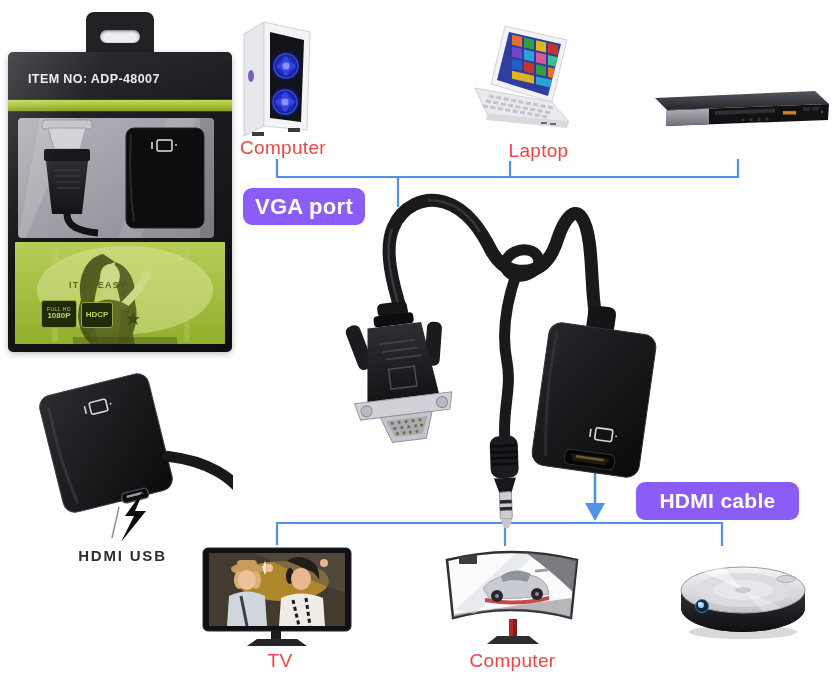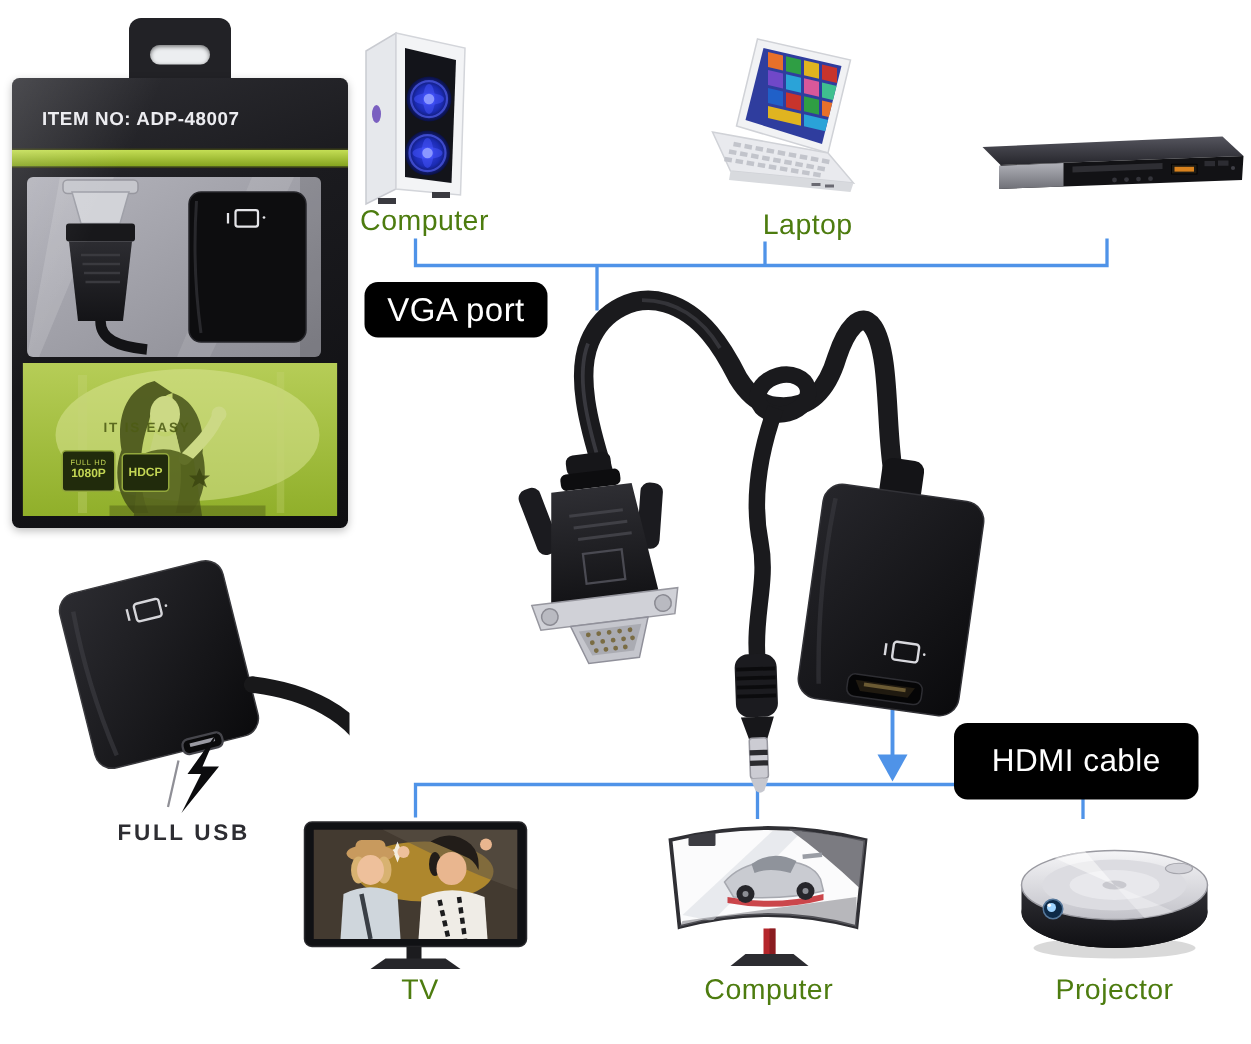--- a/index.html
+++ b/index.html
@@ -3,28 +3,28 @@
 <meta charset="utf-8">
 <style>
   html,body{margin:0;padding:0;background:#ffffff;}
   .canvas{position:relative;width:834px;height:696px;background:#ffffff;overflow:hidden;
           font-family:"Liberation Sans",sans-serif;}
   .abs{position:absolute;}
   svg{display:block;}
 
   
   .dev-label{position:absolute;text-align:center;font-size:19px;font-weight:500;
-             color:#4d7c0f;letter-spacing:.3px;}
+             color:#ef4444;letter-spacing:.3px;}
 
   
   .pill{position:absolute;display:flex;align-items:center;justify-content:center;
-        background:#000000;color:#ffffff;font-weight:400;border-radius:9px;
+        background:#8b5cf6;color:#ffffff;font-weight:700;border-radius:9px;
         font-size:22px;letter-spacing:.3px;}
   .pill-vga{left:243px;top:188px;width:122px;height:37px;}
-  .pill-hdmi{left:636px;top:482px;width:163px;height:51px;font-size:21px;}
+  .pill-hdmi{left:636px;top:482px;width:163px;height:38px;font-size:21px;}
 
   
   .package{left:8px;top:8px;width:224px;height:344px;}
   .hang-tab{position:absolute;left:78px;top:4px;width:68px;height:46px;background:#222226;
             border-radius:8px 8px 0 0;}
   .hang-slot{position:absolute;left:14px;top:18px;width:40px;height:13px;background:#eceef0;
              border-radius:7px;box-shadow:inset 0 1px 3px rgba(0,0,0,.55);}
   .card{position:absolute;left:0;top:44px;width:224px;height:300px;border-radius:5px;
         background:linear-gradient(160deg,#2e2e33 0%,#1b1b1f 35%,#0e0e11 100%);
         box-shadow:0 2px 6px rgba(0,0,0,.25);}
@@ -163,21 +163,21 @@
       </g>
       <g>
         <rect x="93" y="141" width="27" height="10" rx="4" fill="#0a0a0b" stroke="#46464c" stroke-width="1.5"></rect>
         <rect x="98" y="144" width="17" height="2.5" fill="#9a9aa2"></rect>
       </g>
       <path d="M148,116 C185,130 206,152 213,174" stroke="#18181a" stroke-width="11" fill="none" stroke-linecap="round"></path>
     </g>
     <path d="M104,152 L97,183" stroke="#8f8f96" stroke-width="1.5"></path>
     <polygon points="130,133 110,161 119,161 106,187 131,156 120,156" fill="#0c0c0e"></polygon>
   </svg>
-  <div class="microusb-label">FULL USB</div>
+  <div class="microusb-label">HDMI USB</div>
 
   <svg class="abs" style="left:232px;top:14px" width="104" height="126">
     <defs>
       <radialGradient id="gFan" cx="0.5" cy="0.5" r="0.5">
         <stop offset="0" stop-color="#3946e8"></stop>
           <stop offset="0.6" stop-color="#1b2bb4"></stop>
         <stop offset="1" stop-color="#0a1040"></stop>
       </radialGradient>
     </defs>
     <polygon points="12,20 32,8 32,112 12,122" fill="#e6e8ec" stroke="#c9cbd1"></polygon>
@@ -426,15 +426,14 @@
     <ellipse cx="75" cy="40" rx="8" ry="3" fill="#c9c9cf"></ellipse>
     <polygon points="75,40 35,22 55,17" fill="#ffffff" opacity="0.5"></polygon>
     <polygon points="75,40 95,62 115,58" fill="#ffffff" opacity="0.3"></polygon>
     <ellipse cx="118" cy="29" rx="9" ry="3.5" fill="#d2d2d8" stroke="#a5a5ac" stroke-width="0.8"></ellipse>
     <g>
       <circle cx="34" cy="56" r="6.5" fill="#0e2a47" stroke="#55779a"></circle>
       <circle cx="33" cy="55" r="3" fill="#9fd4ff"></circle>
       <circle cx="31.5" cy="53.5" r="1.2" fill="#ffffff"></circle>
     </g>
   </svg>
-  <div class="dev-label" style="left:668px;top:650px;width:150px">Projector</div>
 
 </div>
 
 </body></html>

